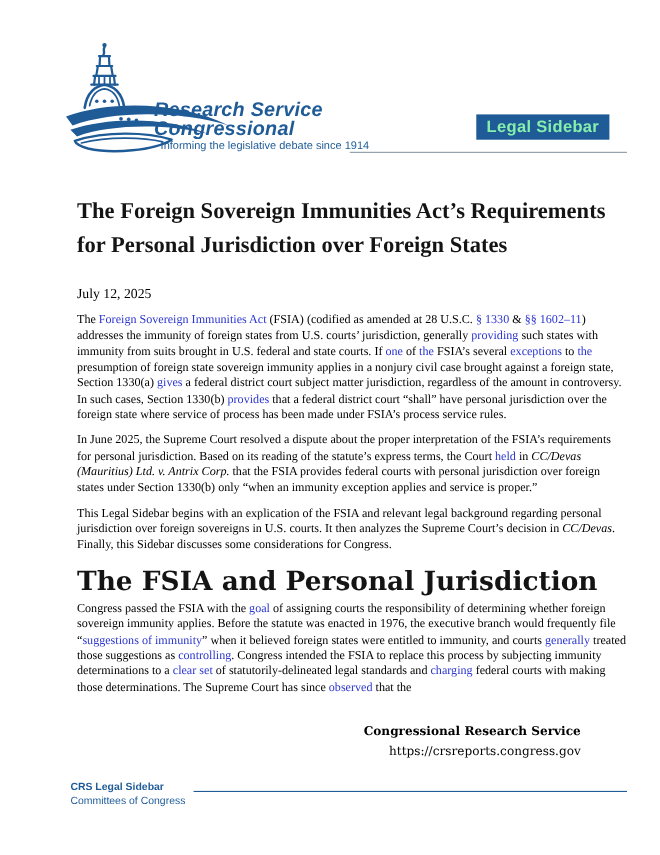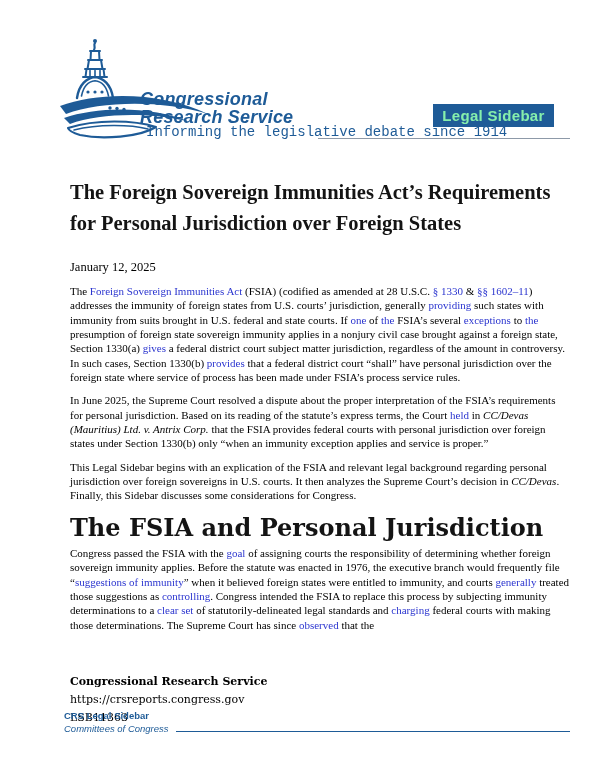--- a/index.html
+++ b/index.html
@@ -17,22 +17,22 @@
   .logo-svg { position: absolute; left: 58px; top: 36px; width: 160px; height: 106px; }
   .brand {
     position: absolute; left: 140px; top: 90px;
     font-family: "Liberation Sans", sans-serif;
     font-weight: bold; font-style: italic;
     font-size: 18px; line-height: 18px;
     letter-spacing: 0.2px;
   }
   .tagline {
     position: absolute; left: 146px; top: 127px;
-    font-family: Liberation Mono, monospace;
-    font-size: 14px; line-height: 11px;
+    font-family: Liberation Sans, sans-serif;
+    font-size: 10px; line-height: 11px;
   }
   .header-rule {
     position: absolute; top: 138px; left: 318px; right: 30px;
     border-top: 1.5px solid #8d99a8;
   }
   .badge {
     position: absolute; left: 433px; top: 104px; width: 121px; height: 23px;
     display: flex; align-items: center; justify-content: center;
     color: #86efac;
     font-family: Liberation Sans, sans-serif;
@@ -56,34 +56,34 @@
     margin: 14px 0 7px 0;
     font-family: "DejaVu Serif", serif;
     font-weight: bold;
     font-size: 24px; line-height: 22px;
     color: #141414;
   }
 
   
   .footer-right {
     position: absolute; top: 656px; left: 70px; right: 72px;
-    text-align: left;
+    text-align: right;
     font-family: "DejaVu Serif", serif;
-    font-size: 11px; line-height: 18px; margin-top: 17px;
+    font-size: 11px; line-height: 18px;
   }
   .footer-org { font-weight: bold; }
 
   
   .footnote {
     position: absolute; left: 64px; top: 709px; right: 30px;
     font-family: "Liberation Sans", sans-serif;
     font-size: 9.5px; line-height: 13px;
   }
   .footnote .fn-bold { font-weight: bold; }
-  .fn-row { display: flex; align-items: flex-end; font-style: italic; }
+  .fn-row { display: flex; align-items: flex-start; }
   .fn-rule { flex: 1; border-bottom: 1.5px solid; margin-left: 7px; transform: translateY(-3px); }
 </style>
 </head>
 <body>
 
 <div class="page">
 
   <svg class="logo-svg" viewBox="0 0 160 106" aria-hidden="true">
     <g fill="none" stroke="#1e5b97" stroke-width="2" stroke-linecap="round" stroke-linejoin="round">
 
@@ -109,43 +109,42 @@
       <circle cx="52" cy="72" r="1.7" fill="#1e5b97" stroke="none"></circle>
       <circle cx="59" cy="72.5" r="1.7" fill="#1e5b97" stroke="none"></circle>
       <circle cx="66" cy="73.5" r="1.7" fill="#1e5b97" stroke="none"></circle>
 
       <path d="M10 92 C38 83 76 84 98 91 C82 101 44 104 22 99 C15 97 11 95 10 92 Z" stroke-width="2.2"></path>
       <path d="M16 94 C40 88 72 88.5 90 93" stroke-width="1.5"></path>
     </g>
   </svg>
 
   <div class="brand" style="color: rgb(30, 91, 151);">
+    <div>Research Service</div>
     <div>Congressional</div>
-    <div>Research Service</div>
   </div>
   <div class="tagline" style="color: rgb(30, 91, 151);">Informing the legislative debate since 1914</div>
   <div class="header-rule" style="border-top-color: rgb(141, 153, 168);"></div>
   <div class="badge" style="background: rgb(30, 91, 151);">Legal Sidebar</div>
 
   <div class="content">
     <h1 class="doc-title">The Foreign Sovereign Immunities Act’s Requirements for Personal Jurisdiction over Foreign States</h1>
-    <div class="doc-date">January 12, 2025</div>
+    <div class="doc-date">July 12, 2025</div>
 
     <p class="body-para"><span>The </span><a class="lnk" style="color: rgb(43, 53, 207);">Foreign Sovereign Immunities Act</a><span> (FSIA) (codified as amended at 28 U.S.C. </span><a class="lnk" style="color: rgb(43, 53, 207);">§ 1330</a><span> &amp; </span><a class="lnk" style="color: rgb(43, 53, 207);">§§ 1602–11</a><span>) addresses the immunity of foreign states from U.S. courts’ jurisdiction, generally </span><a class="lnk" style="color: rgb(43, 53, 207);">providing</a><span> such states with immunity from suits brought in U.S. federal and state courts. If </span><a class="lnk" style="color: rgb(43, 53, 207);">one</a><span> of </span><a class="lnk" style="color: rgb(43, 53, 207);">the</a><span> FSIA’s several </span><a class="lnk" style="color: rgb(43, 53, 207);">exceptions</a><span> to </span><a class="lnk" style="color: rgb(43, 53, 207);">the</a><span> presumption of foreign state sovereign immunity applies in a nonjury civil case brought against a foreign state, Section 1330(a) </span><a class="lnk" style="color: rgb(43, 53, 207);">gives</a><span> a federal district court subject matter jurisdiction, regardless of the amount in controversy. In such cases, Section 1330(b) </span><a class="lnk" style="color: rgb(43, 53, 207);">provides</a><span> that a federal district court “shall” have personal jurisdiction over the foreign state where service of process has been made under FSIA’s process service rules.</span></p>
     <p class="body-para"><span>In June 2025, the Supreme Court resolved a dispute about the proper interpretation of the FSIA’s requirements for personal jurisdiction. Based on its reading of the statute’s express terms, the Court </span><a class="lnk" style="color: rgb(43, 53, 207);">held</a><span> in </span><em>CC/Devas (Mauritius) Ltd. v. Antrix Corp.</em><span> that the FSIA provides federal courts with personal jurisdiction over foreign states under Section 1330(b) only “when an immunity exception applies and service is proper.”</span></p>
     <p class="body-para"><span>This Legal Sidebar begins with an explication of the FSIA and relevant legal background regarding personal jurisdiction over foreign sovereigns in U.S. courts. It then analyzes the Supreme Court’s decision in </span><em>CC/Devas</em><span>. Finally, this Sidebar discusses some considerations for Congress.</span></p>
 
     <h2 class="section-heading">The FSIA and Personal Jurisdiction</h2>
     <p class="body-para"><span>Congress passed the FSIA with the </span><a class="lnk" style="color: rgb(43, 53, 207);">goal</a><span> of assigning courts the responsibility of determining whether foreign sovereign immunity applies. Before the statute was enacted in 1976, the executive branch would frequently file “</span><a class="lnk" style="color: rgb(43, 53, 207);">suggestions of immunity</a><span>” when it believed foreign states were entitled to immunity, and courts </span><a class="lnk" style="color: rgb(43, 53, 207);">generally</a><span> treated those suggestions as </span><a class="lnk" style="color: rgb(43, 53, 207);">controlling</a><span>. Congress intended the FSIA to replace this process by subjecting immunity determinations to a </span><a class="lnk" style="color: rgb(43, 53, 207);">clear set</a><span> of statutorily-delineated legal standards and </span><a class="lnk" style="color: rgb(43, 53, 207);">charging</a><span> federal courts with making those determinations. The Supreme Court has since </span><a class="lnk" style="color: rgb(43, 53, 207);">observed</a><span> that the</span></p>
   </div>
 
   <div class="footer-right">
     <div class="footer-org">Congressional Research Service</div>
     <div>https://crsreports.congress.gov</div>
-    <div>LSB11363</div>
   </div>
 
   <div class="footnote" style="color: rgb(30, 91, 151);">
     <div class="fn-bold">CRS Legal Sidebar</div>
     <div class="fn-row">
       <span>Committees of Congress</span>
       <span class="fn-rule" style="border-bottom-color: rgb(30, 91, 151);"></span>
     </div>
   </div>
 

